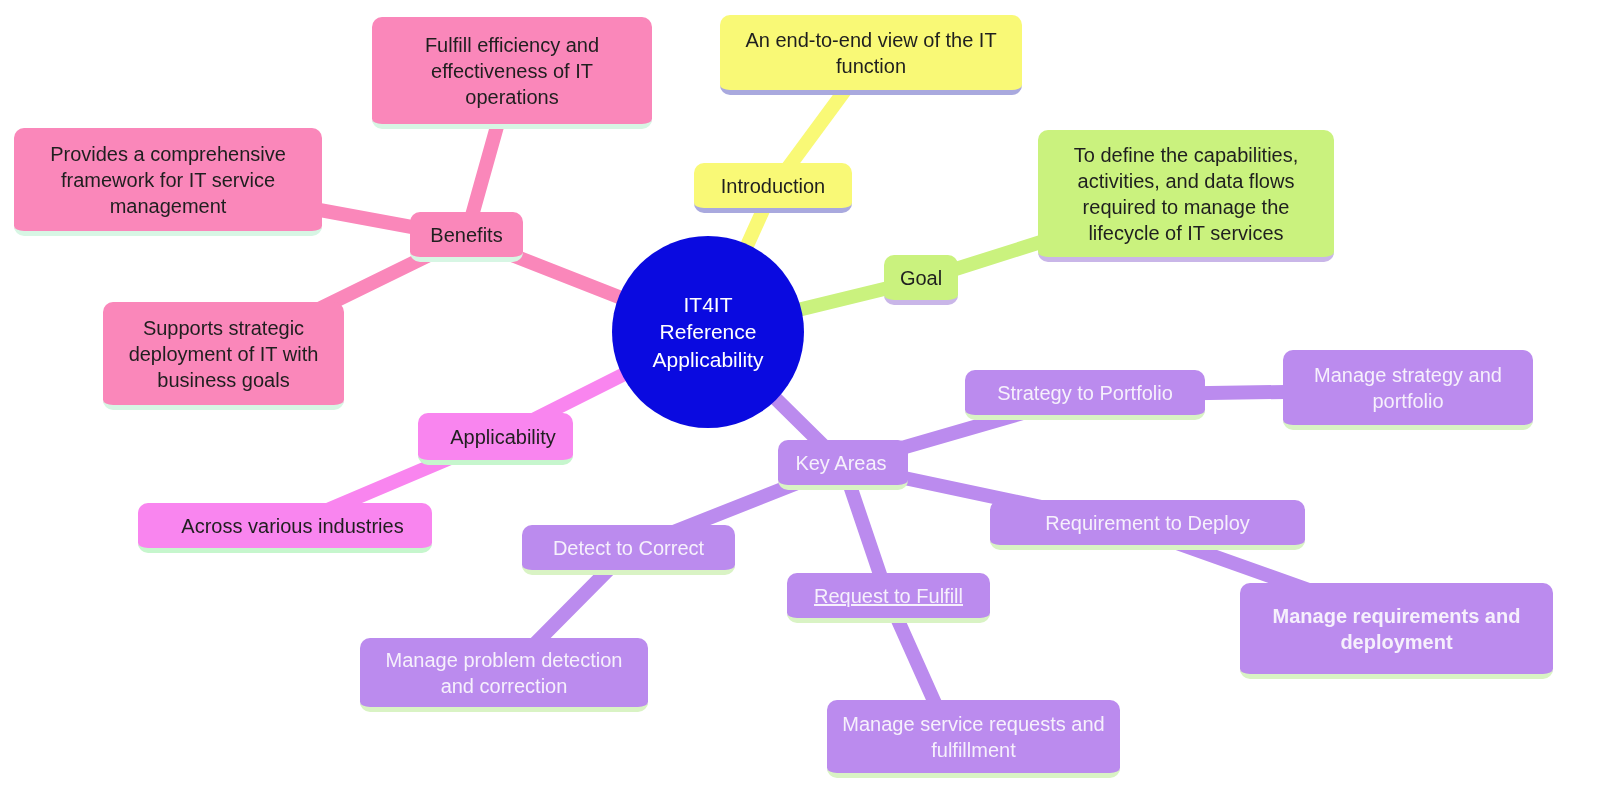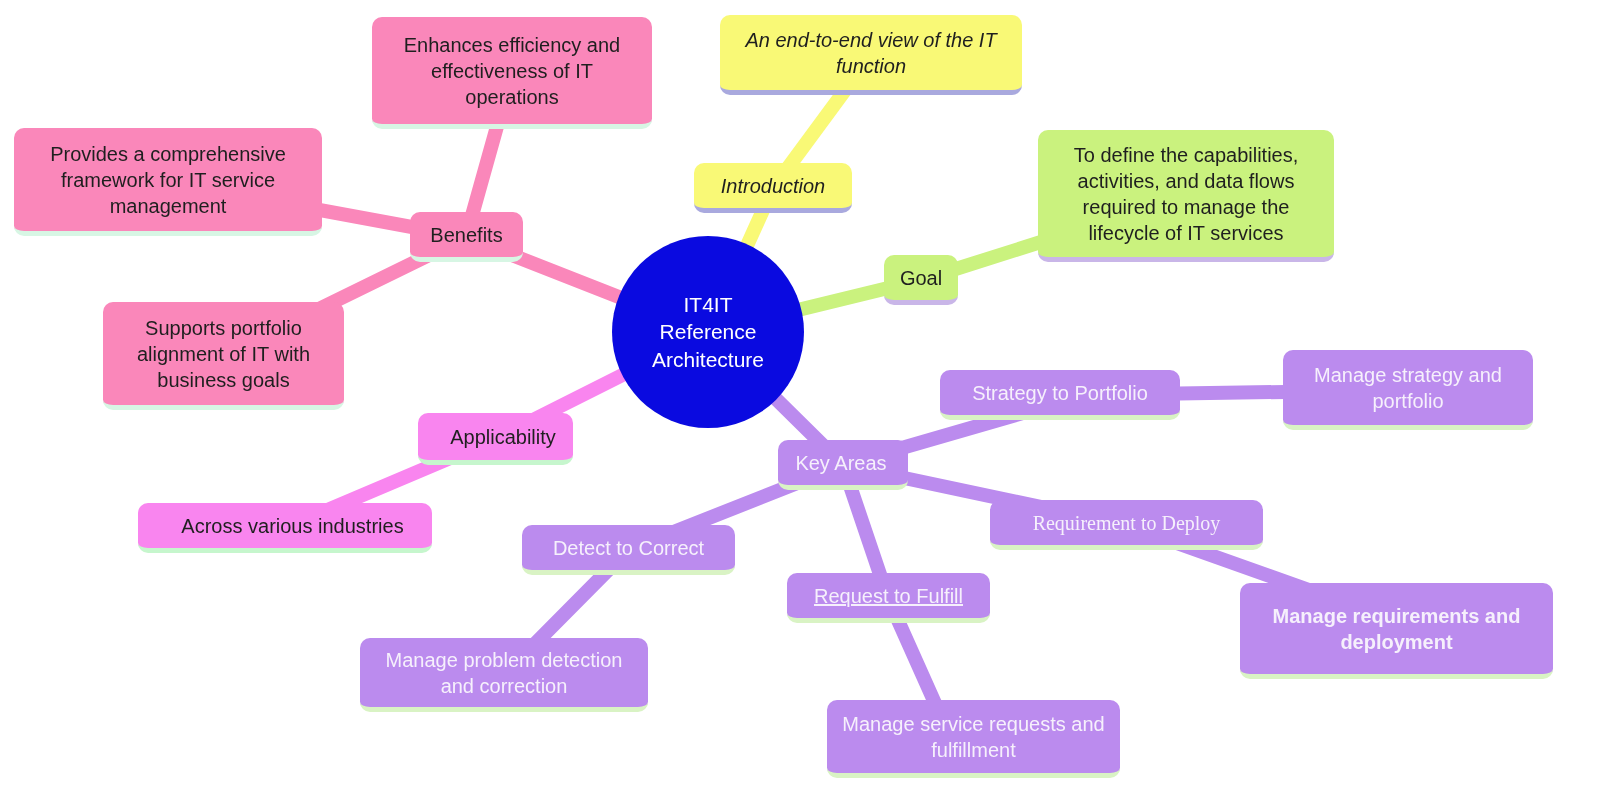--- a/index.html
+++ b/index.html
@@ -22,21 +22,21 @@
     display: flex;
     align-items: center;
     justify-content: center;
     text-align: center;
     border-radius: 10px;
     font-size: 20px;
     line-height: 1.3;
     padding: 4px 10px;
     color: #1f1f1f;
   }
-  .c-yellow  { background: #f9f976; border-bottom: 5px solid #a9a9de; font-style: italic; }
+  .c-yellow  { background: #f9f976; border-bottom: 5px solid #a9a9de; }
   .c-lime    { background: #caf27e; border-bottom: 5px solid #c9b6e8; }
   .c-pink    { background: #fa87ba; border-bottom: 5px solid #d7f6e4; }
   .c-magenta { background: #f985ef; border-bottom: 5px solid #c6f6cd; padding-left: 25px; }
   .c-purple  { background: #bb8bee; border-bottom: 5px solid #d9f3c4; color: #f6f0fc; }
   .center-node {
     position: absolute;
     left: 612px; top: 236px;
     width: 192px; height: 192px;
     border-radius: 50%;
     background: #0a0ae0;
@@ -55,23 +55,23 @@
   #n-intro         { left: 694px;  top: 163px; width: 158px; height: 50px; }
   #n-goal          { left: 884px;  top: 255px; width: 74px;  height: 50px; }
   #n-goal-detail   { left: 1038px; top: 130px; width: 296px; height: 132px; }
   #n-benefits      { left: 410px;  top: 212px; width: 113px; height: 50px; }
   #n-benefit-1     { left: 372px;  top: 17px;  width: 280px; height: 112px; }
   #n-benefit-2     { left: 14px;   top: 128px; width: 308px; height: 108px; }
   #n-benefit-3     { left: 103px;  top: 302px; width: 241px; height: 108px; }
   #n-applicability { left: 418px;  top: 413px; width: 155px; height: 52px; }
   #n-appl-detail   { left: 138px;  top: 503px; width: 294px; height: 50px; }
   #n-keyareas      { left: 778px;  top: 440px; width: 130px; height: 50px; padding-left: 6px; }
-  #n-s2p           { left: 940px;  top: 370px; width: 240px; height: 50px; }
+  #n-s2p           { left: 965px;  top: 370px; width: 240px; height: 50px; }
   #n-s2p-detail    { left: 1283px; top: 350px; width: 250px; height: 80px; }
-  #n-r2d           { left: 990px;  top: 500px; width: 273px; height: 50px; font-family: Liberation Serif, serif; }
+  #n-r2d           { left: 990px;  top: 500px; width: 315px; height: 50px; }
   #n-r2d-detail    { left: 1240px; top: 583px; width: 313px; height: 96px; font-weight: bold; }
   #n-r2f           { left: 787px;  top: 573px; width: 203px; height: 50px; text-decoration: underline; }
   #n-r2f-detail    { left: 805px;  top: 700px; width: 293px; height: 78px; margin-left: 22px; }
   #n-d2c           { left: 522px;  top: 525px; width: 213px; height: 50px; }
   #n-d2c-detail    { left: 360px;  top: 638px; width: 288px; height: 74px; }
 </style>
 </head>
 <body>
 
 <div class="canvas">
@@ -98,32 +98,32 @@
       <line x1="628" y1="550" x2="504" y2="675" stroke="#bb8bee" stroke-width="14" stroke-linecap="round"></line>
     </svg>
 
   <div class="node c-yellow" id="n-intro-detail">An end-to-end view of the IT function</div>
   <div class="node c-yellow" id="n-intro">Introduction</div>
 
   <div class="node c-lime" id="n-goal">Goal</div>
   <div class="node c-lime" id="n-goal-detail">To define the capabilities, activities, and data flows required to manage the lifecycle of IT services</div>
 
   <div class="node c-pink" id="n-benefits">Benefits</div>
-  <div class="node c-pink" id="n-benefit-1">Enhances efficiency and effectiveness of IT operations</div>
+  <div class="node c-pink" id="n-benefit-1">Fulfill efficiency and effectiveness of IT operations</div>
   <div class="node c-pink" id="n-benefit-2">Provides a comprehensive framework for IT service management</div>
-  <div class="node c-pink" id="n-benefit-3">Supports portfolio alignment of IT with business goals</div>
+  <div class="node c-pink" id="n-benefit-3">Supports strategic deployment of IT with business goals</div>
 
   <div class="node c-magenta" id="n-applicability">Applicability</div>
   <div class="node c-magenta" id="n-appl-detail">Across various industries</div>
 
   <div class="node c-purple" id="n-keyareas">Key Areas</div>
   <div class="node c-purple" id="n-s2p">Strategy to Portfolio</div>
   <div class="node c-purple" id="n-s2p-detail">Manage strategy and portfolio</div>
   <div class="node c-purple" id="n-r2d">Requirement to Deploy</div>
   <div class="node c-purple" id="n-r2d-detail">Manage requirements and deployment</div>
   <div class="node c-purple" id="n-r2f">Request to Fulfill</div>
   <div class="node c-purple" id="n-r2f-detail">Manage service requests and fulfillment</div>
   <div class="node c-purple" id="n-d2c">Detect to Correct</div>
   <div class="node c-purple" id="n-d2c-detail">Manage problem detection and correction</div>
 
-  <div class="center-node">IT4IT Reference Architecture</div>
+  <div class="center-node">IT4IT Reference Applicability</div>
 
 </div>
 
 </body></html>

